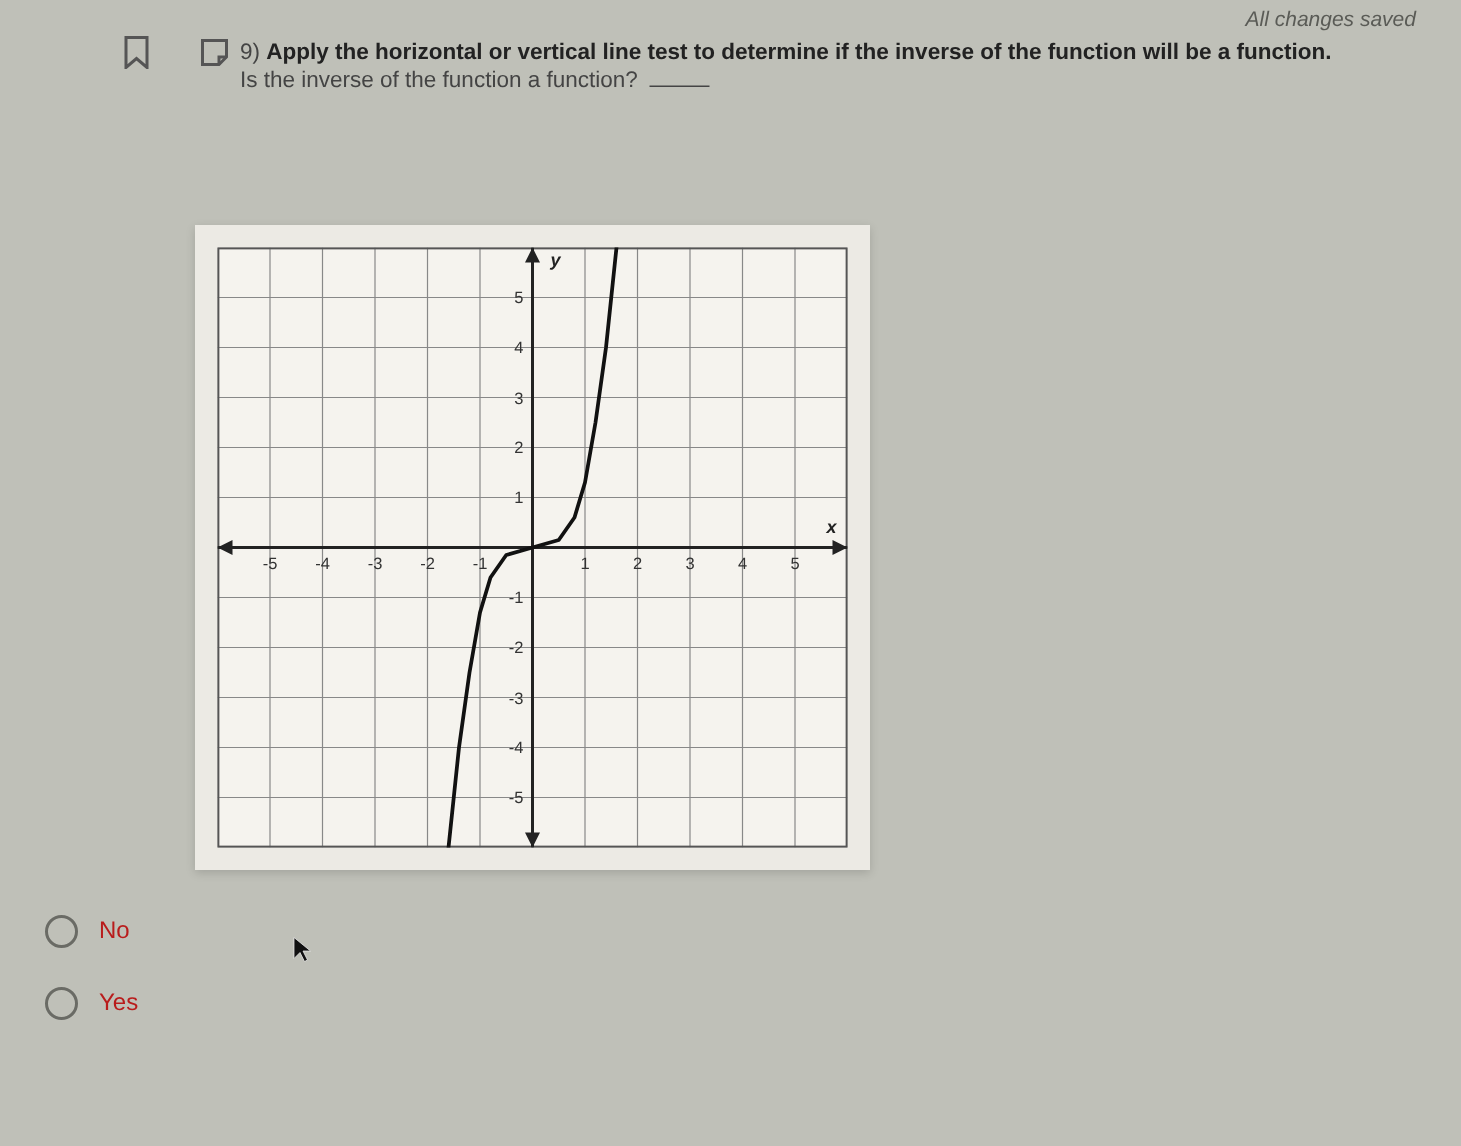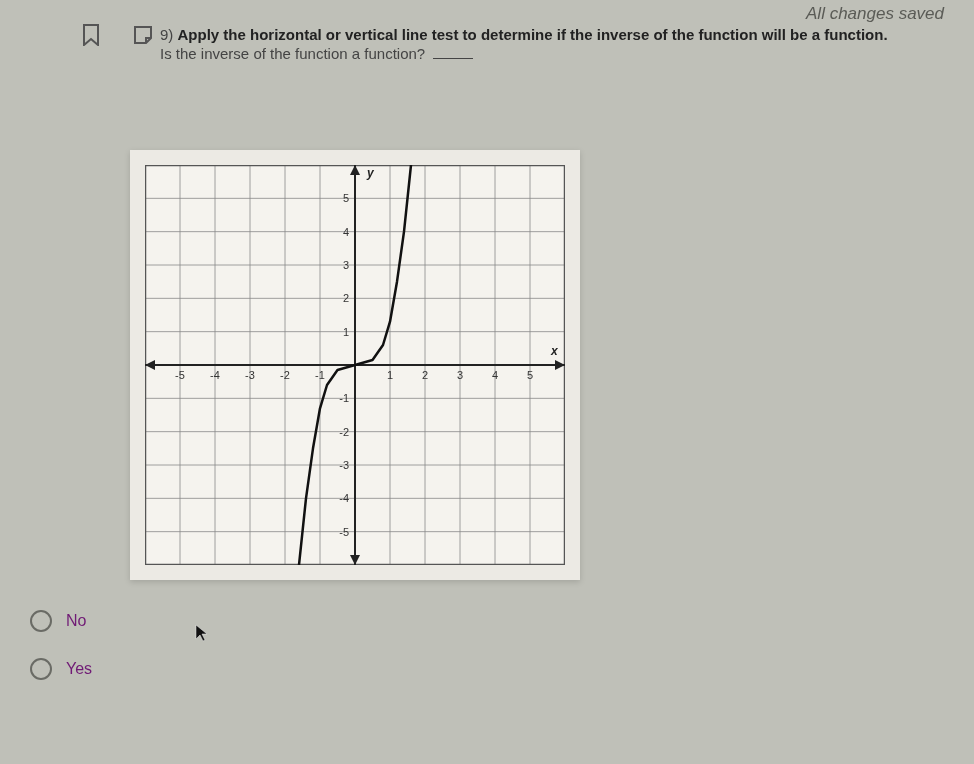--- a/index.html
+++ b/index.html
@@ -10,21 +10,21 @@
     font-family: Arial, Helvetica, sans-serif;
     position: relative;
     overflow: hidden;
   }
   .save-status {
     position: absolute;
     top: 4px;
     right: 30px;
     font-style: italic;
     color: #5a5b56;
-    font-size: 17px;
+    font-size: 14px;
   }
   .toolbar-icons {
     position: absolute;
     top: 24px;
     left: 80px;
     display: flex;
     gap: 30px;
   }
   .icon-btn {
     width: 22px;
@@ -83,21 +83,21 @@
   }
   .radio {
     width: 22px;
     height: 22px;
     border: 2px solid #6a6b65;
     border-radius: 50%;
     background: transparent;
   }
   .answer-label {
     font-size: 16px;
-    color: #701a75;
+    color: #b91c1c;
   }
   .cursor {
     position: absolute;
     top: 624px;
     left: 195px;
     color: #222;
   }
 </style>
 </head>
 <body>

